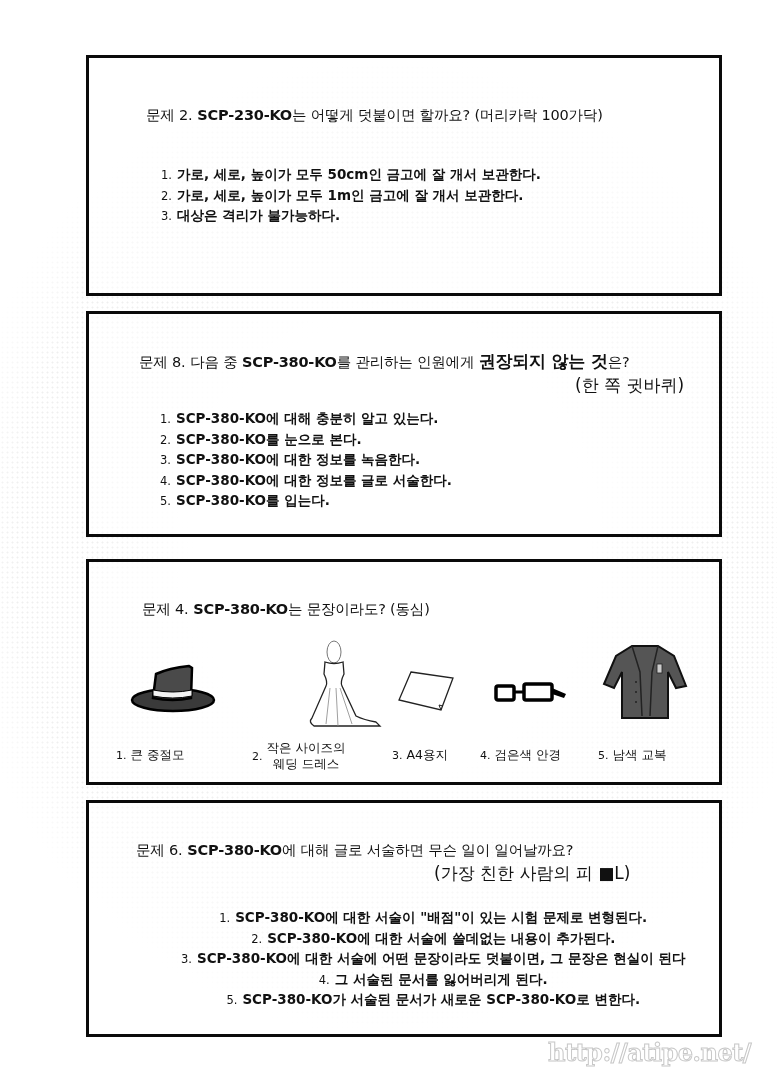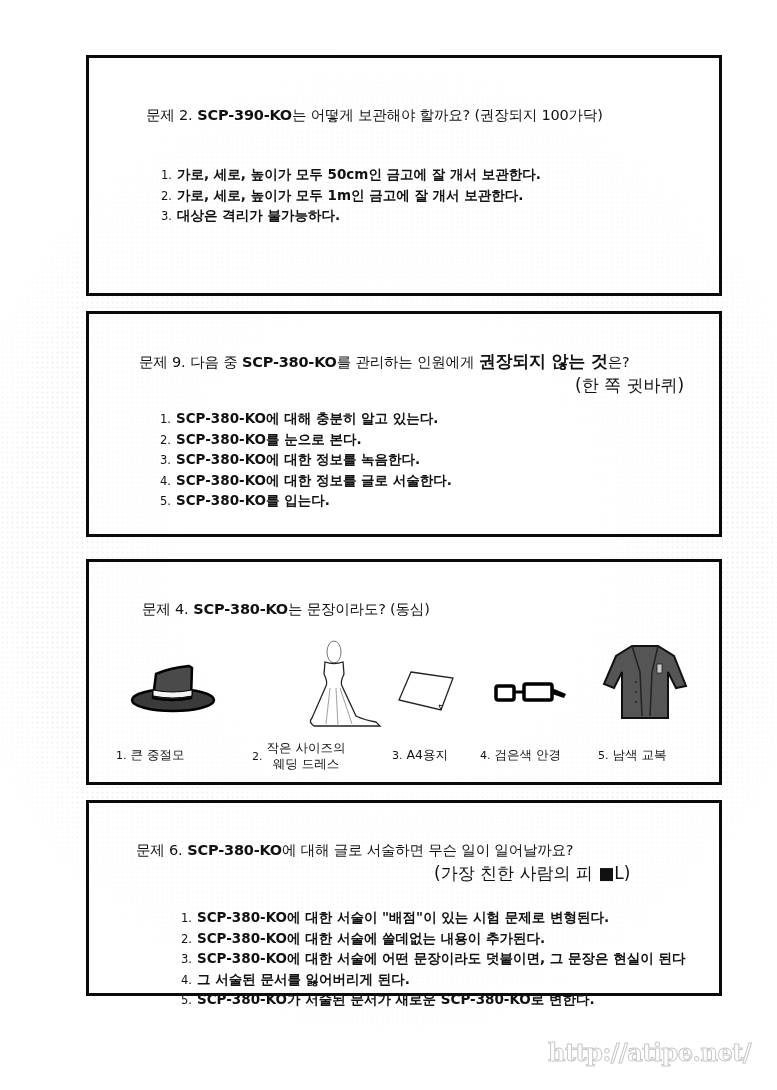--- a/index.html
+++ b/index.html
@@ -19,21 +19,21 @@
     opacity: 0.9;
   }
   .box {
     position: absolute; left: 86px; width: 636px;
     border: 3px solid #0a0a0a; background: rgba(255,255,255,0.55);
     box-sizing: border-box;
   }
   #q2 { top: 55px; height: 241px; }
   #q3 { top: 311px; height: 226px; }
   #q4 { top: 559px; height: 226px; }
-  #q6 { top: 800px; height: 196px; }
+  #q6 { top: 800px; height: 237px; text-align: center; }
 
   .qtitle { position: absolute; font-size: 14.5px; font-weight: bold; white-space: nowrap; letter-spacing: -0.2px; }
   .qtitle .plain { font-weight: normal; }
   .qsub { position: absolute; font-size: 17px; white-space: nowrap; }
   .big { font-size: 17px; font-weight: bold; }
 
   ol.opts { position: absolute; margin: 0; padding: 0; list-style: none; }
   ol.opts li { font-size: 13.5px; line-height: 19.6px; white-space: nowrap; font-weight: bold; }
   ol.opts li .num { font-weight: normal; font-size: 11.5px; margin-right: 5px; }
   ol.opts li .redact { letter-spacing: 1px; }
@@ -49,32 +49,32 @@
   }
 </style>
 </head>
 <body>
 
 <div class="watermark-bg"></div>
 
 <div class="box" id="q2">
   <div class="qtitle" style="left:57px; top:48px;">
     <span class="plain">문제 2.</span>
-    <span>SCP-390-KO</span><span class="plain">는 어떻게 보관해야 할까요? (권장되지 100가닥)</span>
+    <span>SCP-230-KO</span><span class="plain">는 어떻게 덧붙이면 할까요? (머리카락 100가닥)</span>
   </div>
   <ol class="opts" style="left:72px; top:107px;">
     <li><span class="num">1.</span><span>가로, 세로, 높이가 모두 50cm인 금고에 잘 개서 보관한다.</span></li>
     <li><span class="num">2.</span><span>가로, 세로, 높이가 모두 1m인 금고에 잘 개서 보관한다.</span></li>
     <li><span class="num">3.</span><span>대상은 격리가 불가능하다.</span></li>
   </ol>
 </div>
 
 <div class="box" id="q3">
   <div class="qtitle" style="left:50px; top:36px;">
-    <span class="plain">문제 9.</span>
+    <span class="plain">문제 8.</span>
     <span class="plain">다음 중 </span><span>SCP-380-KO</span><span class="plain">를 관리하는 인원에게 </span><span class="big">권장되지 않는 것</span><span class="plain">은?</span>
   </div>
   <div class="qsub" style="left:486px; top:60px;">(한 쪽 귓바퀴)</div>
   <ol class="opts" style="left:71px; top:95px;">
     <li><span class="num">1.</span><span>SCP-380-KO에 대해 충분히 알고 있는다.</span></li>
     <li><span class="num">2.</span><span>SCP-380-KO를 눈으로 본다.</span></li>
     <li><span class="num">3.</span><span>SCP-380-KO에 대한 정보를 녹음한다.</span></li>
     <li><span class="num">4.</span><span>SCP-380-KO에 대한 정보를 글로 서술한다.</span></li>
     <li><span class="num">5.</span><span>SCP-380-KO를 입는다.</span></li>
   </ol>

